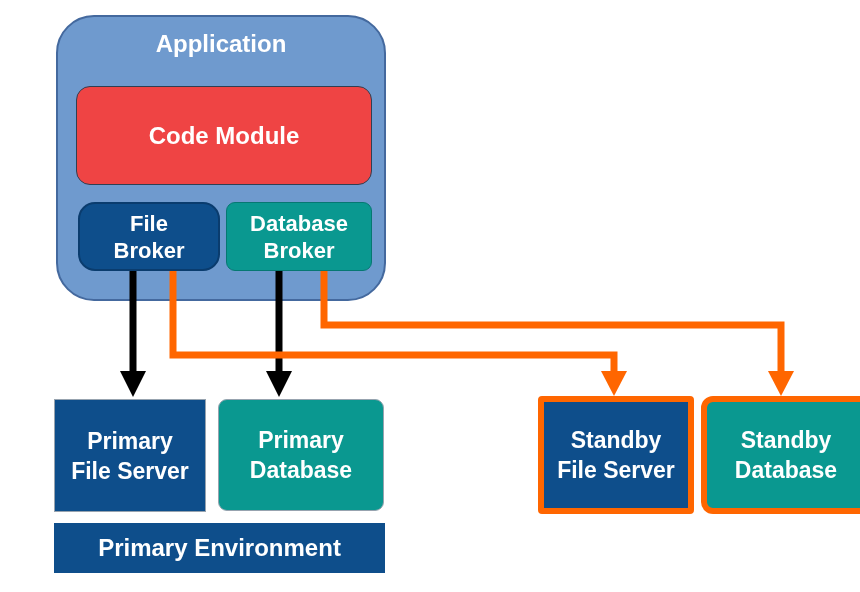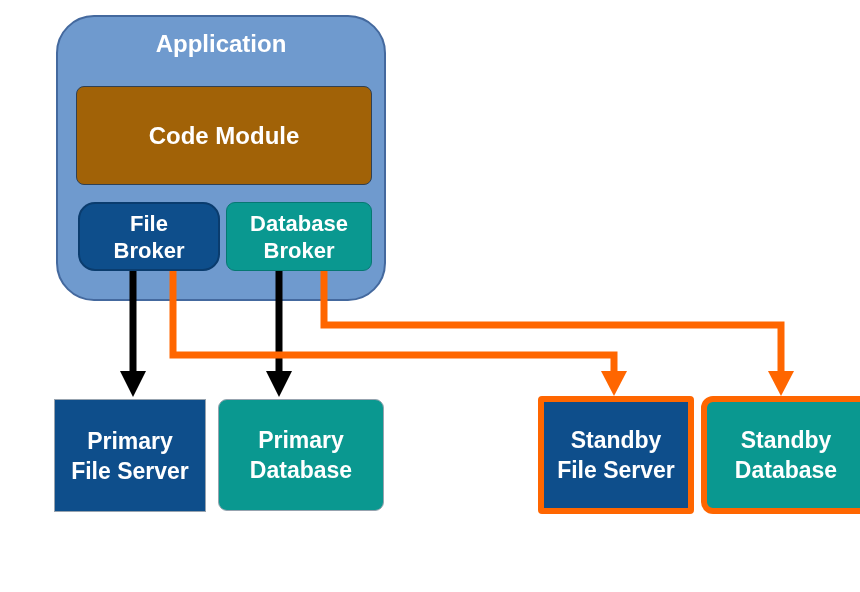--- a/index.html
+++ b/index.html
@@ -29,23 +29,23 @@
     border:2px solid #44699E;
     border-radius:38px;
     align-items:flex-start;
   }
   .app-title{
     position:absolute;left:0;top:13px;width:100%;
     font-size:24px;font-weight:bold;color:#ffffff;text-align:center;
   }
   .code-module{
     left:40px;top:86px;width:296px;height:99px;
-    background:#a16207;
+    background:#ef4444;
     border:1px solid #2F4053;
-    border-radius:8px;
+    border-radius:14px;
     font-size:24px;
   }
   .file-broker{
     left:42px;top:202px;width:142px;height:69px;
     background:#0E4E8B;
     border:2px solid #0A3C6E;
     border-radius:17px;
     font-size:22px;line-height:27px;
   }
   .database-broker{
@@ -150,20 +150,23 @@
   <div class="box primary-file-server">
     <span>Primary
 File Server</span>
   </div>
 
   <div class="box primary-database">
     <span>Primary
 Database</span>
   </div>
 
+  <div class="box primary-environment">
+    <span>Primary Environment</span>
+  </div>
 
   <div class="box standby-file-server">
     <span>Standby
 File Server</span>
   </div>
 
   <div class="box standby-database">
     <span>Standby
 Database</span>
   </div>

